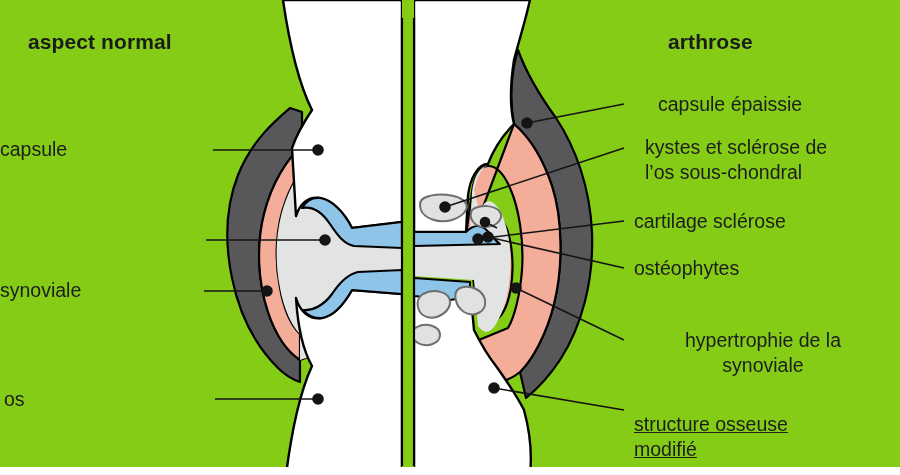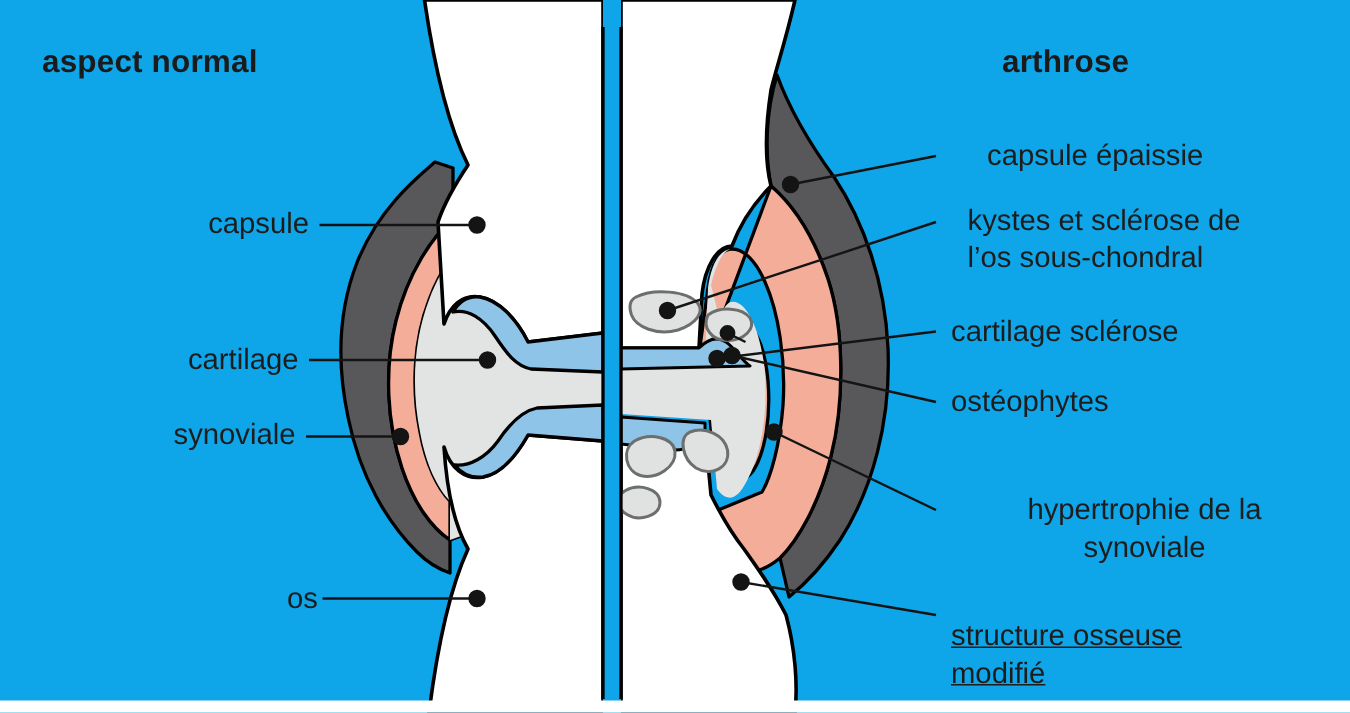--- a/index.html
+++ b/index.html
@@ -4,21 +4,21 @@
 <style>
   html, body {
     margin: 0;
     padding: 0;
     background: #ffffff;
   }
   #root {
     position: relative;
     width: 900px;
     height: 475px;
-    background: #0ea5e9;
+    background: #84cc16;
     overflow: hidden;
     font-family: "Liberation Sans", sans-serif;
   }
   #bottom-strip {
     position: absolute;
     left: 0;
     bottom: 0;
     width: 900px;
     height: 8px;
     background: #ffffff;
@@ -41,21 +41,21 @@
   #title-normal { left: 28px; top: 30px; }
   #title-arthrose { left: 632px; top: 30px; margin-left: 36px; }
 
   .lbl {
     position: absolute;
     font-size: 19.5px;
     color: #1d1d1d;
     line-height: 25px;
     white-space: pre-line;
   }
-  .lbl-left { text-align: right; }
+  .lbl-left { text-align: left; }
   .lbl-right { text-align: left; }
 </style>
 </head>
 <body>
 
 <div id="root">
 
   <svg id="figure" viewBox="0 0 900 475">
     <defs>
       <clipPath id="clip-left-panel">
@@ -285,21 +285,20 @@
         <line x1="624" y1="410" x2="494" y2="388"></line>
         <circle cx="494" cy="388" r="5"></circle>
       </g>
     </g>
   </svg>
 
   <div class="panel-title" id="title-normal">aspect normal</div>
   <div class="panel-title" id="title-arthrose">arthrose</div>
 
   <div class="lbl lbl-left" style="left:0px; top:137px; width:206px;">capsule</div>
-  <div class="lbl lbl-left" style="left:0px; top:228px; width:199px;">cartilage</div>
   <div class="lbl lbl-left" style="left:0px; top:278px; width:197px;">synoviale</div>
   <div class="lbl lbl-left" style="left:4px; top:387px; width:208px;">os</div>
 
   <div class="lbl lbl-right" style="left:634px; top:92px; width:258px;margin-left:24px;">capsule épaissie</div>
   <div class="lbl lbl-right" style="left:634px; top:135px; width:258px;margin-left:11px;">kystes et sclérose de
 l’os sous-chondral</div>
   <div class="lbl lbl-right" style="left:634px; top:209px; width:258px;">cartilage sclérose</div>
   <div class="lbl lbl-right" style="left:634px; top:256px; width:258px;">ostéophytes</div>
   <div class="lbl lbl-right" style="left:634px; top:328px; width:258px;text-align:center;">hypertrophie de la
 synoviale</div>

